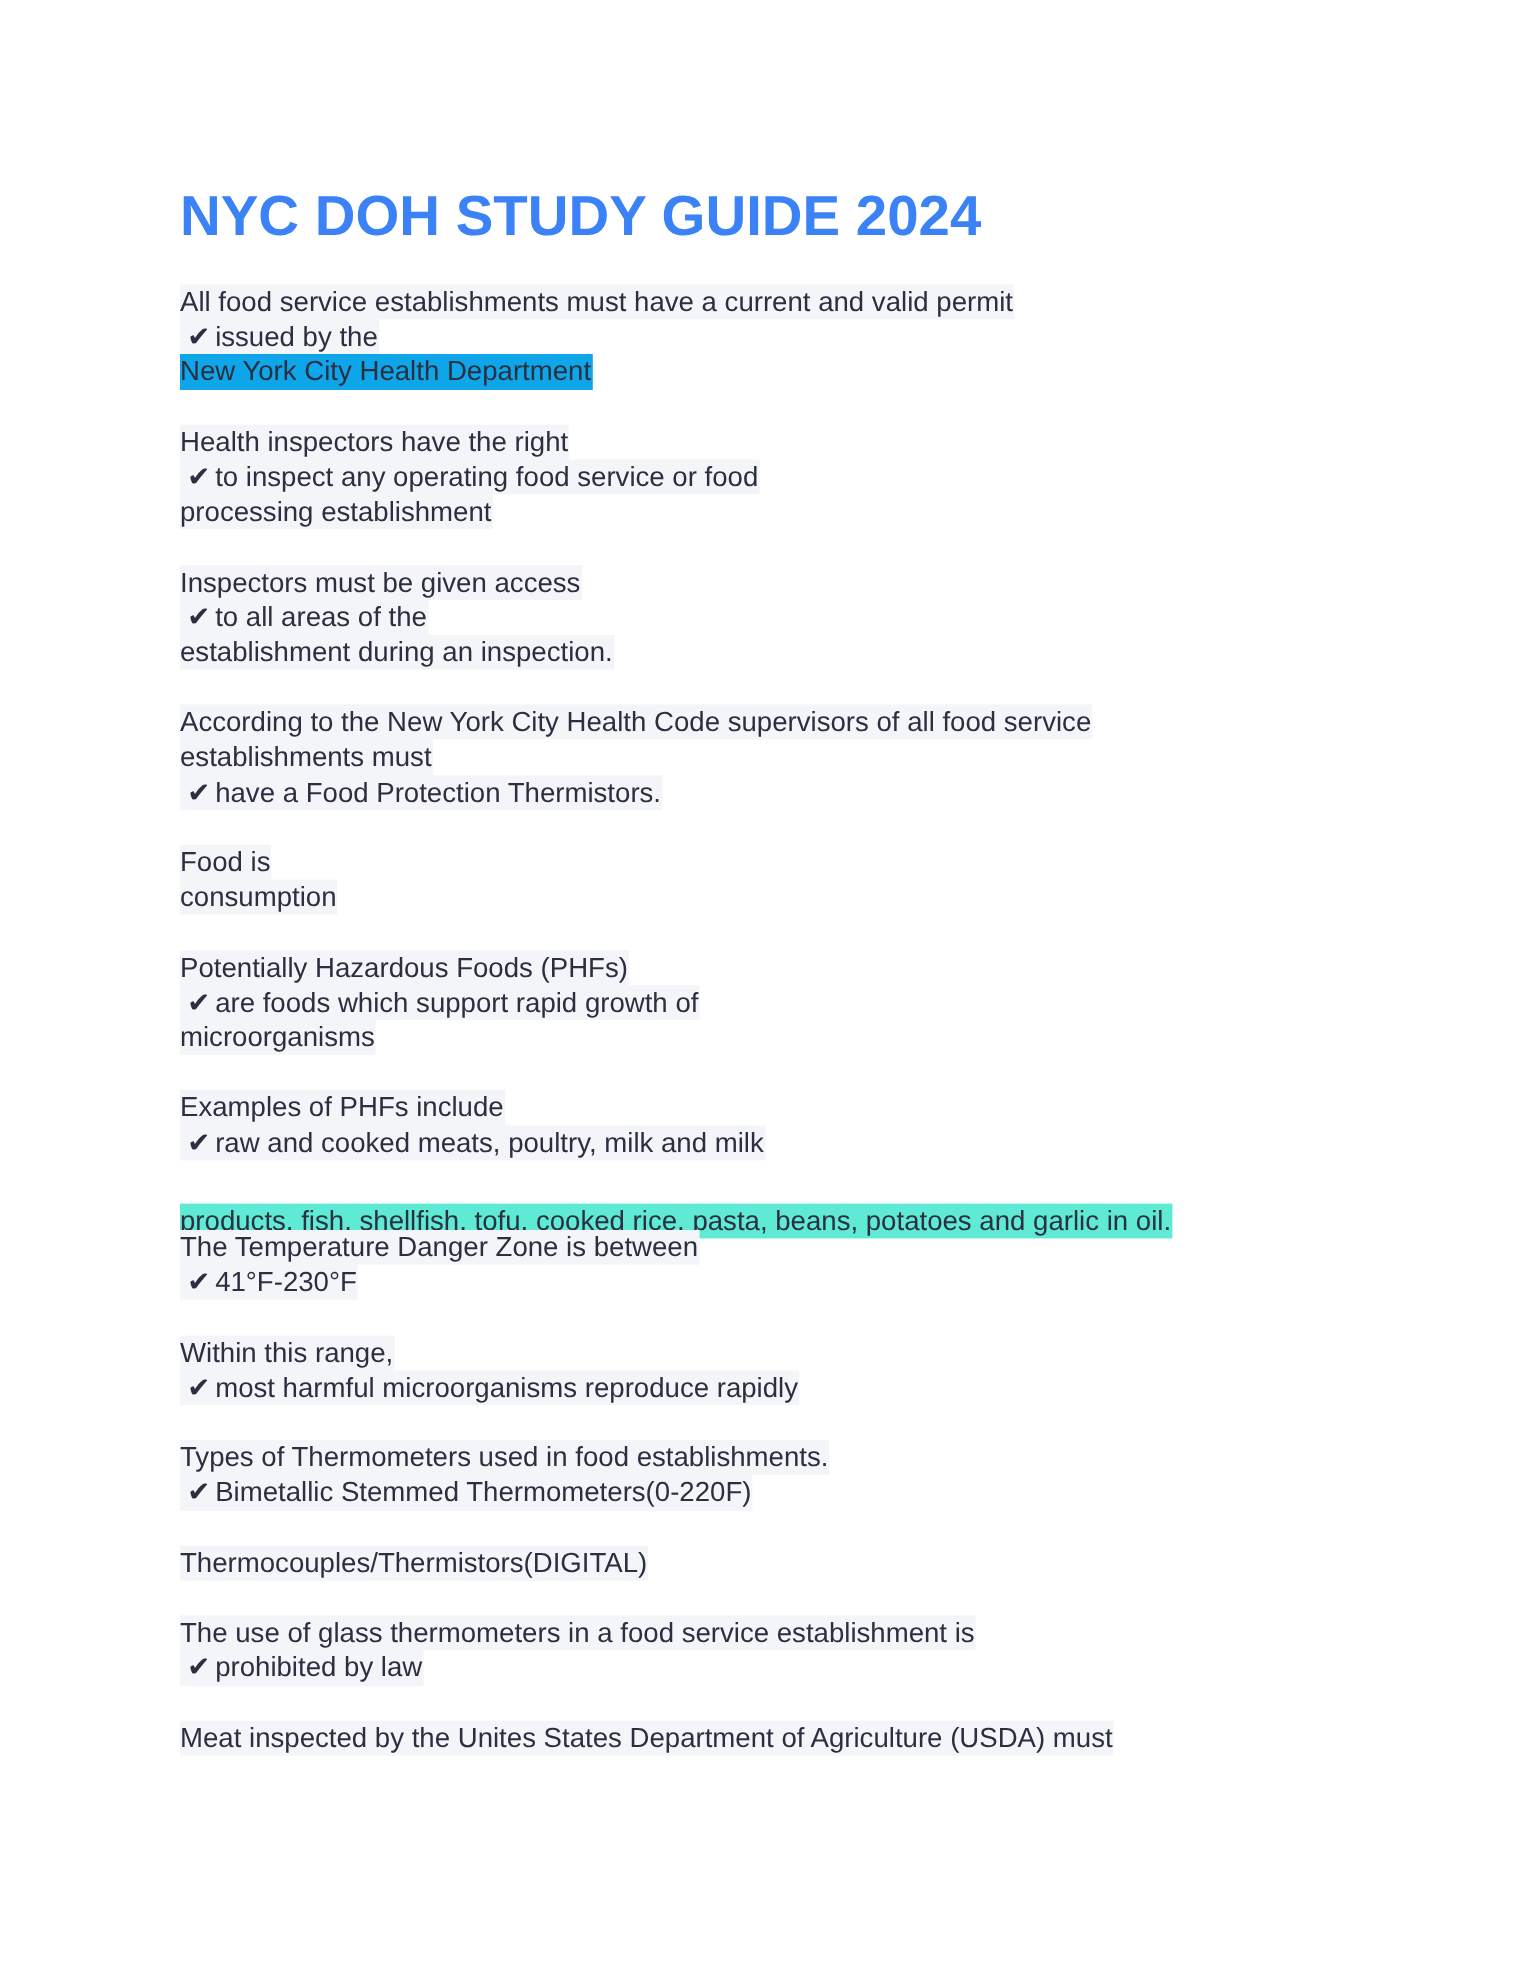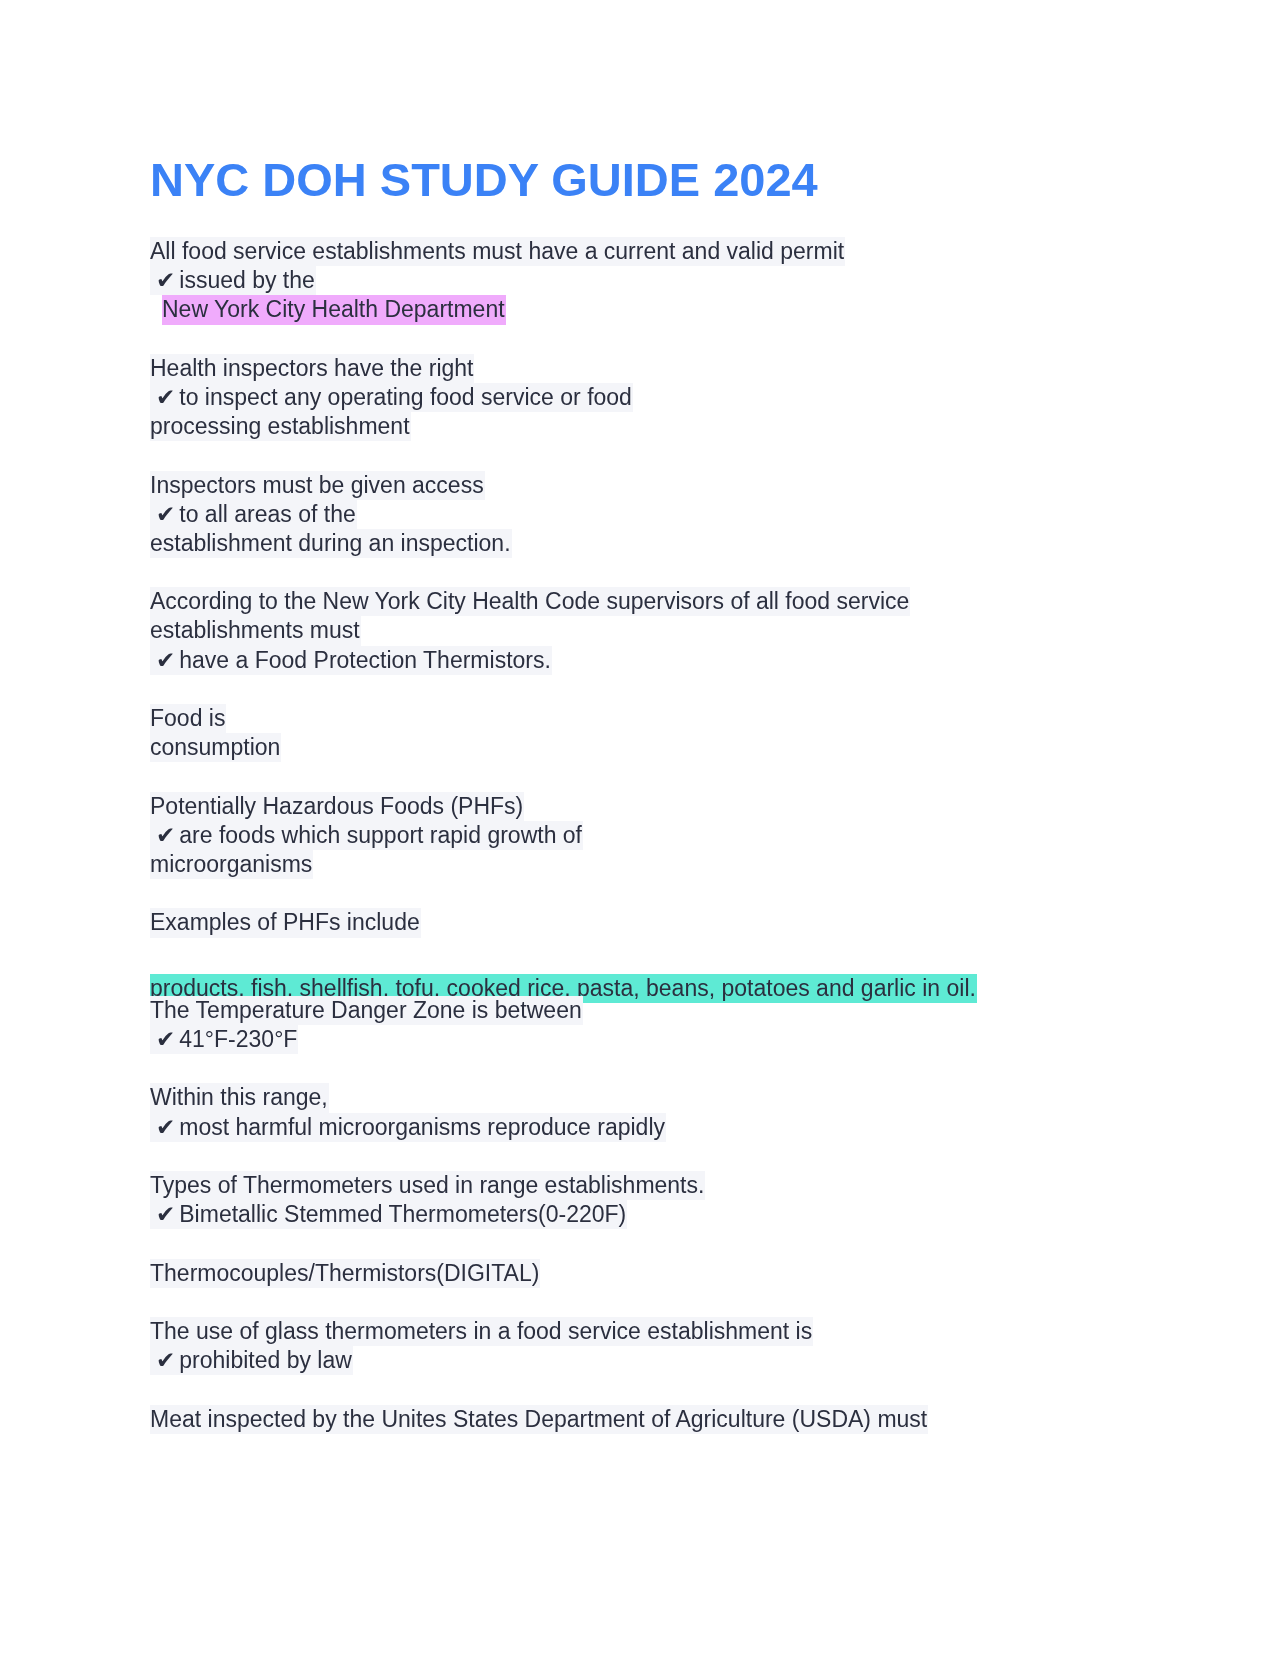--- a/index.html
+++ b/index.html
@@ -22,21 +22,21 @@
 </style>
 </head>
 <body>
 
 <div class="page">
   <h1 class="title" style="color: #3b82f6;">NYC DOH STUDY GUIDE 2024</h1>
   <div class="body-text" id="body-text" style="color: rgb(43, 47, 63);">
       <div class="para">
         <div class="line"><span class="hl" style="background: rgb(244, 245, 249);"><span>All food service establishments must have a current and valid permit</span></span></div>
         <div class="line"><span class="hl" style="background: rgb(244, 245, 249);"><span class="check">✔</span><span>issued by the</span></span></div>
-        <div class="line"><span class="hl" style="background: #f0abfc; margin-left: 12px;"><span>New York City Health Department</span></span></div>
+        <div class="line"><span class="hl" style="background: #0ea5e9;"><span>New York City Health Department</span></span></div>
       </div>
       <div class="para">
         <div class="line"><span class="hl" style="background: rgb(244, 245, 249);"><span>Health inspectors have the right</span></span></div>
         <div class="line"><span class="hl" style="background: rgb(244, 245, 249);"><span class="check">✔</span><span>to inspect any operating food service or food</span></span></div>
         <div class="line"><span class="hl" style="background: rgb(244, 245, 249);"><span>processing establishment</span></span></div>
       </div>
       <div class="para">
         <div class="line"><span class="hl" style="background: rgb(244, 245, 249);"><span>Inspectors must be given access</span></span></div>
         <div class="line"><span class="hl" style="background: rgb(244, 245, 249);"><span class="check">✔</span><span>to all areas of the</span></span></div>
         <div class="line"><span class="hl" style="background: rgb(244, 245, 249);"><span>establishment during an inspection.</span></span></div>
@@ -50,32 +50,33 @@
         <div class="line"><span class="hl" style="background: rgb(244, 245, 249);"><span>Food is</span></span></div>
         <div class="line"><span class="hl" style="background: rgb(244, 245, 249);"><span>consumption</span></span></div>
       </div>
       <div class="para">
         <div class="line"><span class="hl" style="background: rgb(244, 245, 249);"><span>Potentially Hazardous Foods (PHFs)</span></span></div>
         <div class="line"><span class="hl" style="background: rgb(244, 245, 249); text-align: center;"><span class="check">✔</span><span>are foods which support rapid growth of</span></span></div>
         <div class="line"><span class="hl" style="background: rgb(244, 245, 249);"><span>microorganisms</span></span></div>
       </div>
       <div class="para">
         <div class="line"><span class="hl" style="background: rgb(244, 245, 249);"><span>Examples of PHFs include</span></span></div>
+        <div class="line"><span class="hl" style="background: rgb(244, 245, 249);"><span class="check">✔</span><span>raw and cooked meats, poultry, milk and milk</span></span></div>
         <div class="line"><span class="hl" style="background: #5eead4; margin-top: 36px;"><span>products, fish, shellfish, tofu, cooked rice, pasta, beans, potatoes and garlic in oil.</span></span></div>
       </div>
       <div class="para">
         <div class="line"><span class="hl" style="background: rgb(244, 245, 249);"><span>The Temperature Danger Zone is between</span></span></div>
         <div class="line"><span class="hl" style="background: rgb(244, 245, 249);"><span class="check">✔</span><span>41°F-230°F</span></span></div>
       </div>
       <div class="para">
         <div class="line"><span class="hl" style="background: rgb(244, 245, 249);"><span>Within this range,</span></span></div>
         <div class="line"><span class="hl" style="background: rgb(244, 245, 249);"><span class="check">✔</span><span>most harmful microorganisms reproduce rapidly</span></span></div>
       </div>
       <div class="para">
-        <div class="line"><span class="hl" style="background: rgb(244, 245, 249);"><span>Types of Thermometers used in range establishments.</span></span></div>
+        <div class="line"><span class="hl" style="background: rgb(244, 245, 249);"><span>Types of Thermometers used in food establishments.</span></span></div>
         <div class="line"><span class="hl" style="background: rgb(244, 245, 249);"><span class="check">✔</span><span>Bimetallic Stemmed Thermometers(0-220F)</span></span></div>
       </div>
       <div class="para">
         <div class="line"><span class="hl" style="background: rgb(244, 245, 249);"><span>Thermocouples/Thermistors(DIGITAL)</span></span></div>
       </div>
       <div class="para">
         <div class="line"><span class="hl" style="background: rgb(244, 245, 249);"><span>The use of glass thermometers in a food service establishment is</span></span></div>
         <div class="line"><span class="hl" style="background: rgb(244, 245, 249);"><span class="check">✔</span><span>prohibited by law</span></span></div>
       </div>
       <div class="para">

